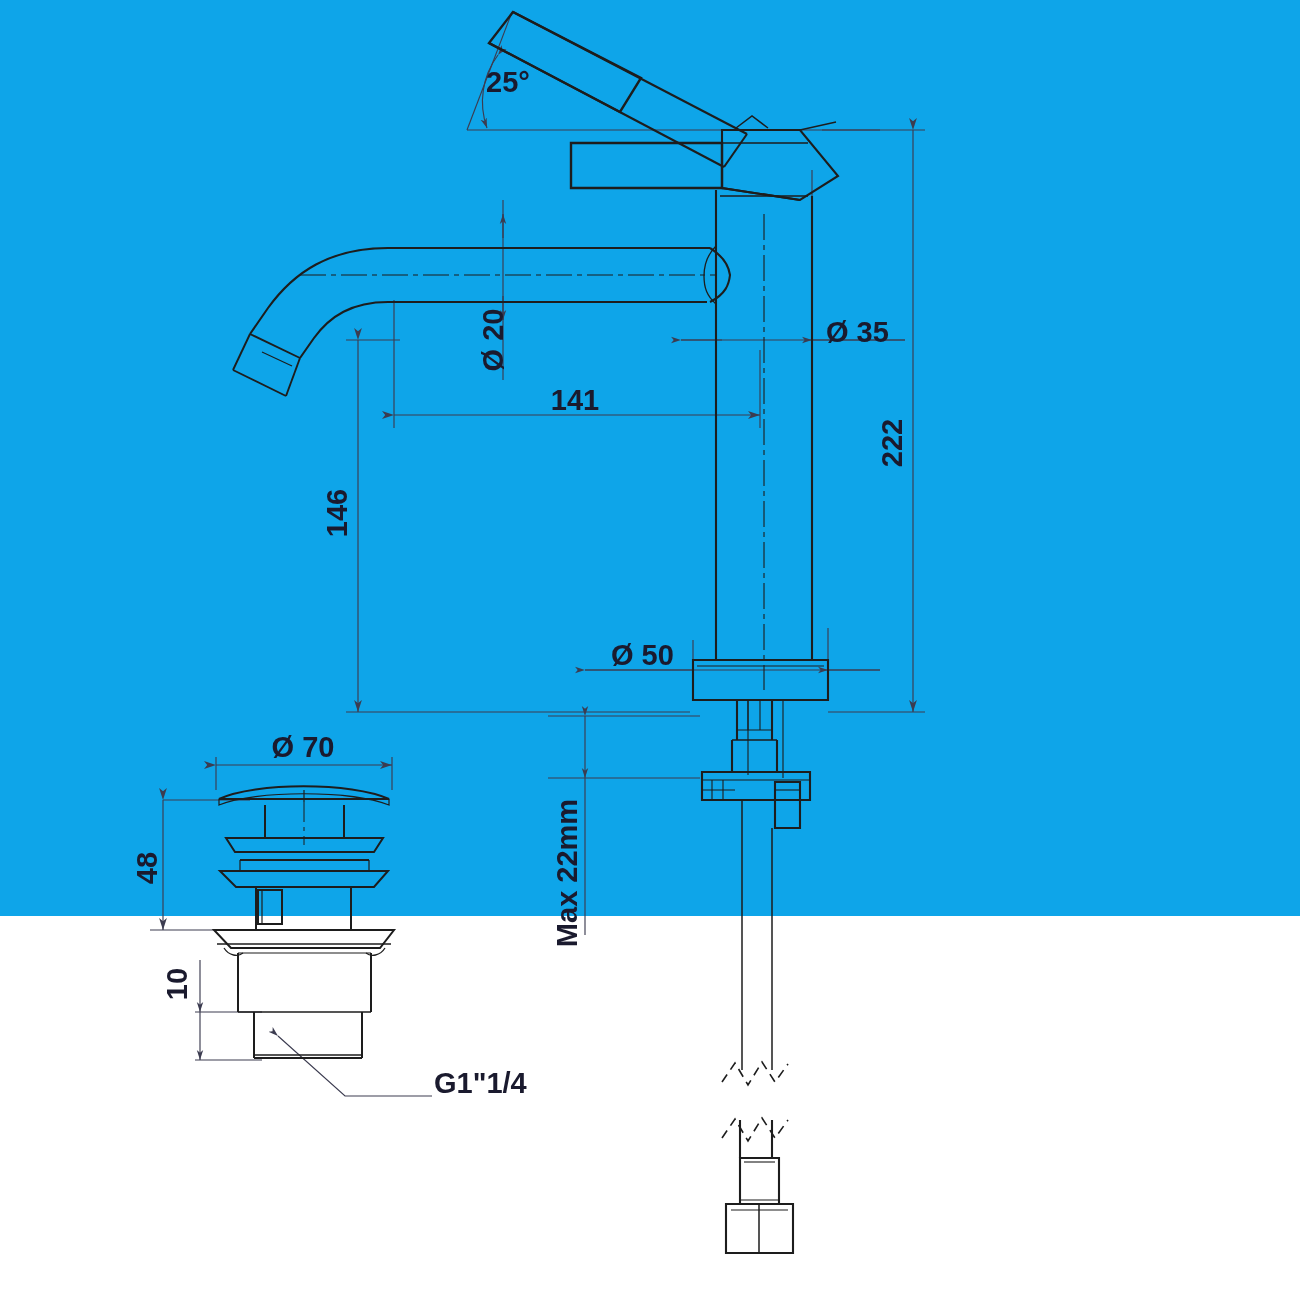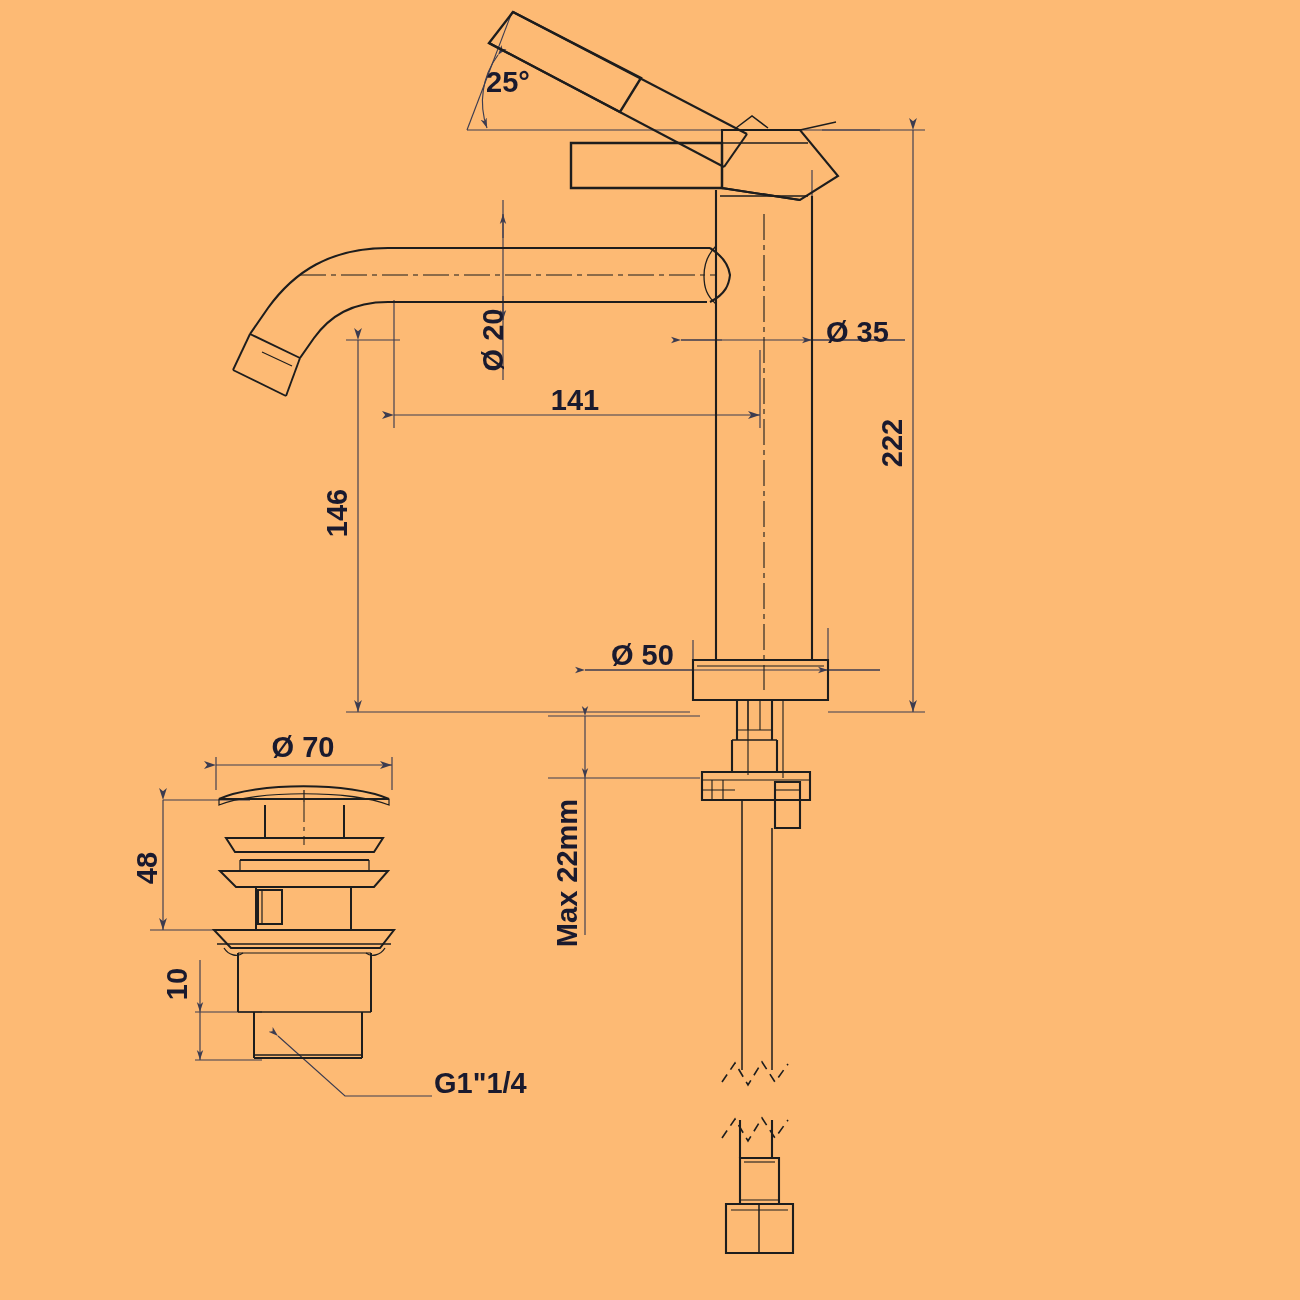--- a/index.html
+++ b/index.html
@@ -1,18 +1,18 @@
 <!DOCTYPE html>
 <html><head>
 <meta charset="utf-8">
 <style>
   html,body{margin:0;padding:0;background:#ffffff;}
   body{width:1300px;height:1300px;overflow:hidden;
        font-family:"Liberation Sans",sans-serif;}
-  #stage{position:relative;width:1300px;height:1300px;background:#fdba74;}
+  #stage{position:relative;width:1300px;height:916px;background:#0ea5e9;}
   svg{display:block;}
   .dimtext{font-family:"Liberation Sans",sans-serif;font-weight:700;fill:#1a1a2e;}
 </style>
 </head>
 <body>
 
 <div id="stage">
 <svg width="1300" height="1300" viewBox="0 0 1300 1300">
 
   <defs>

